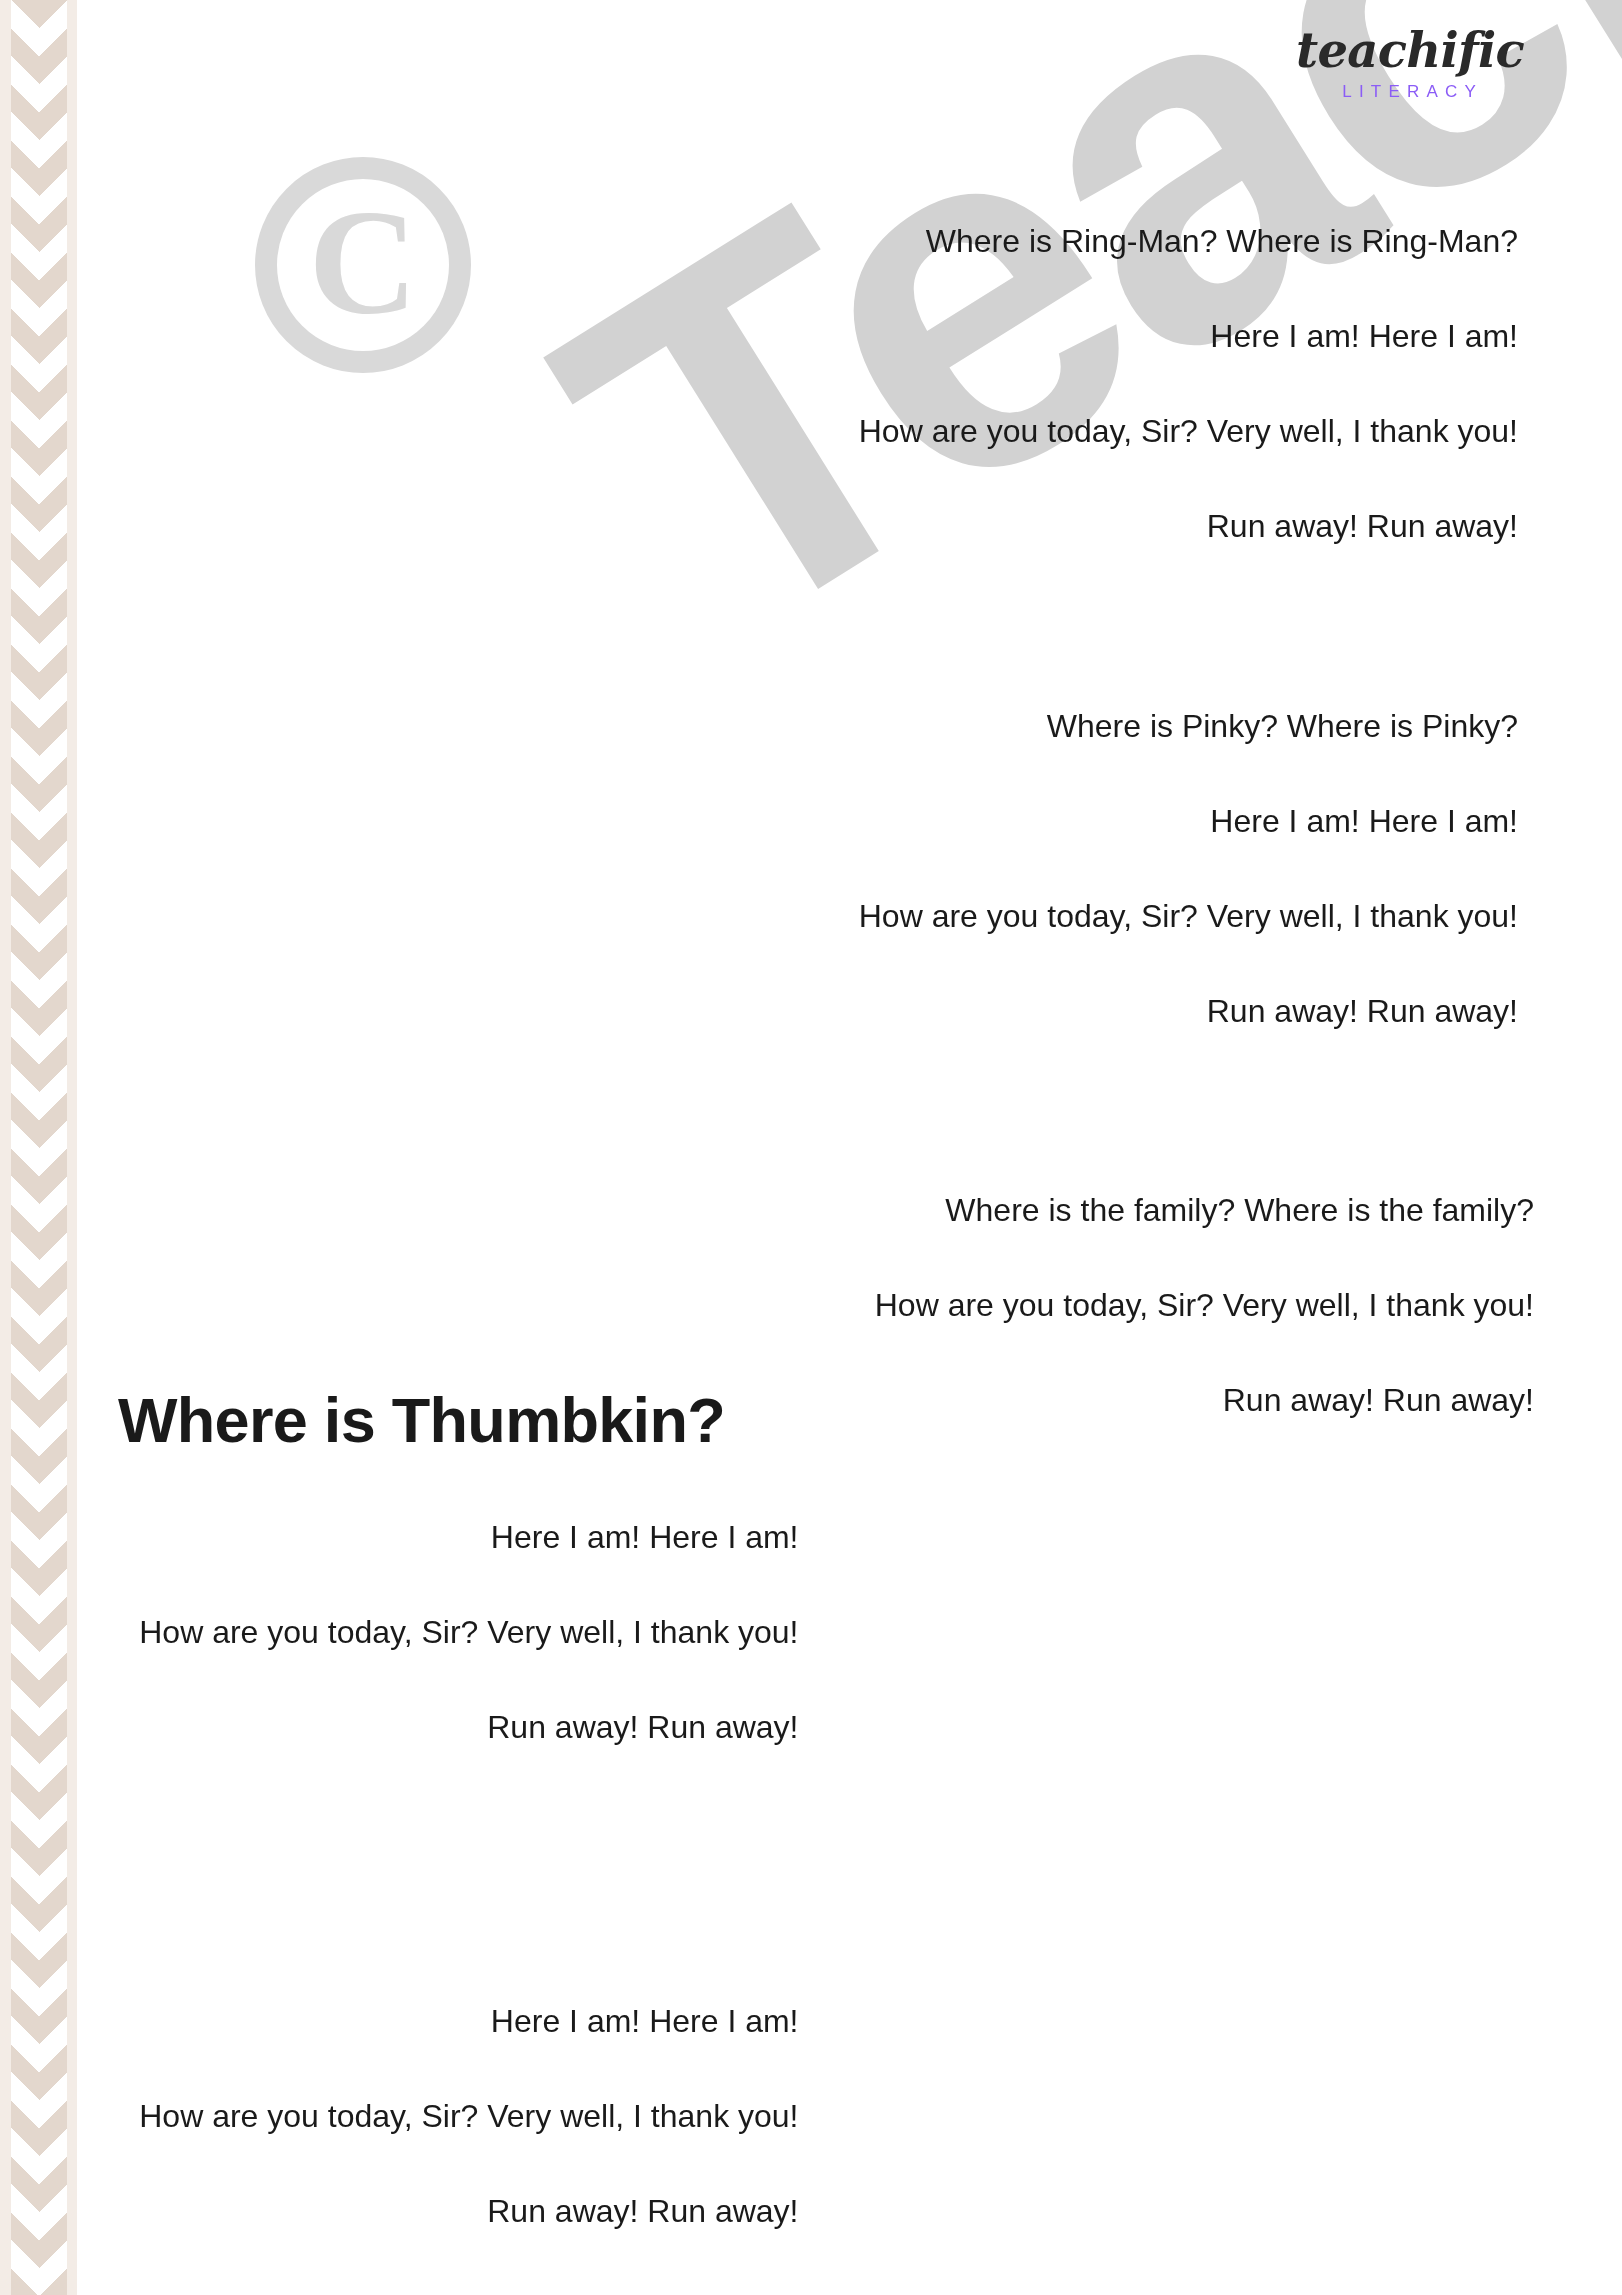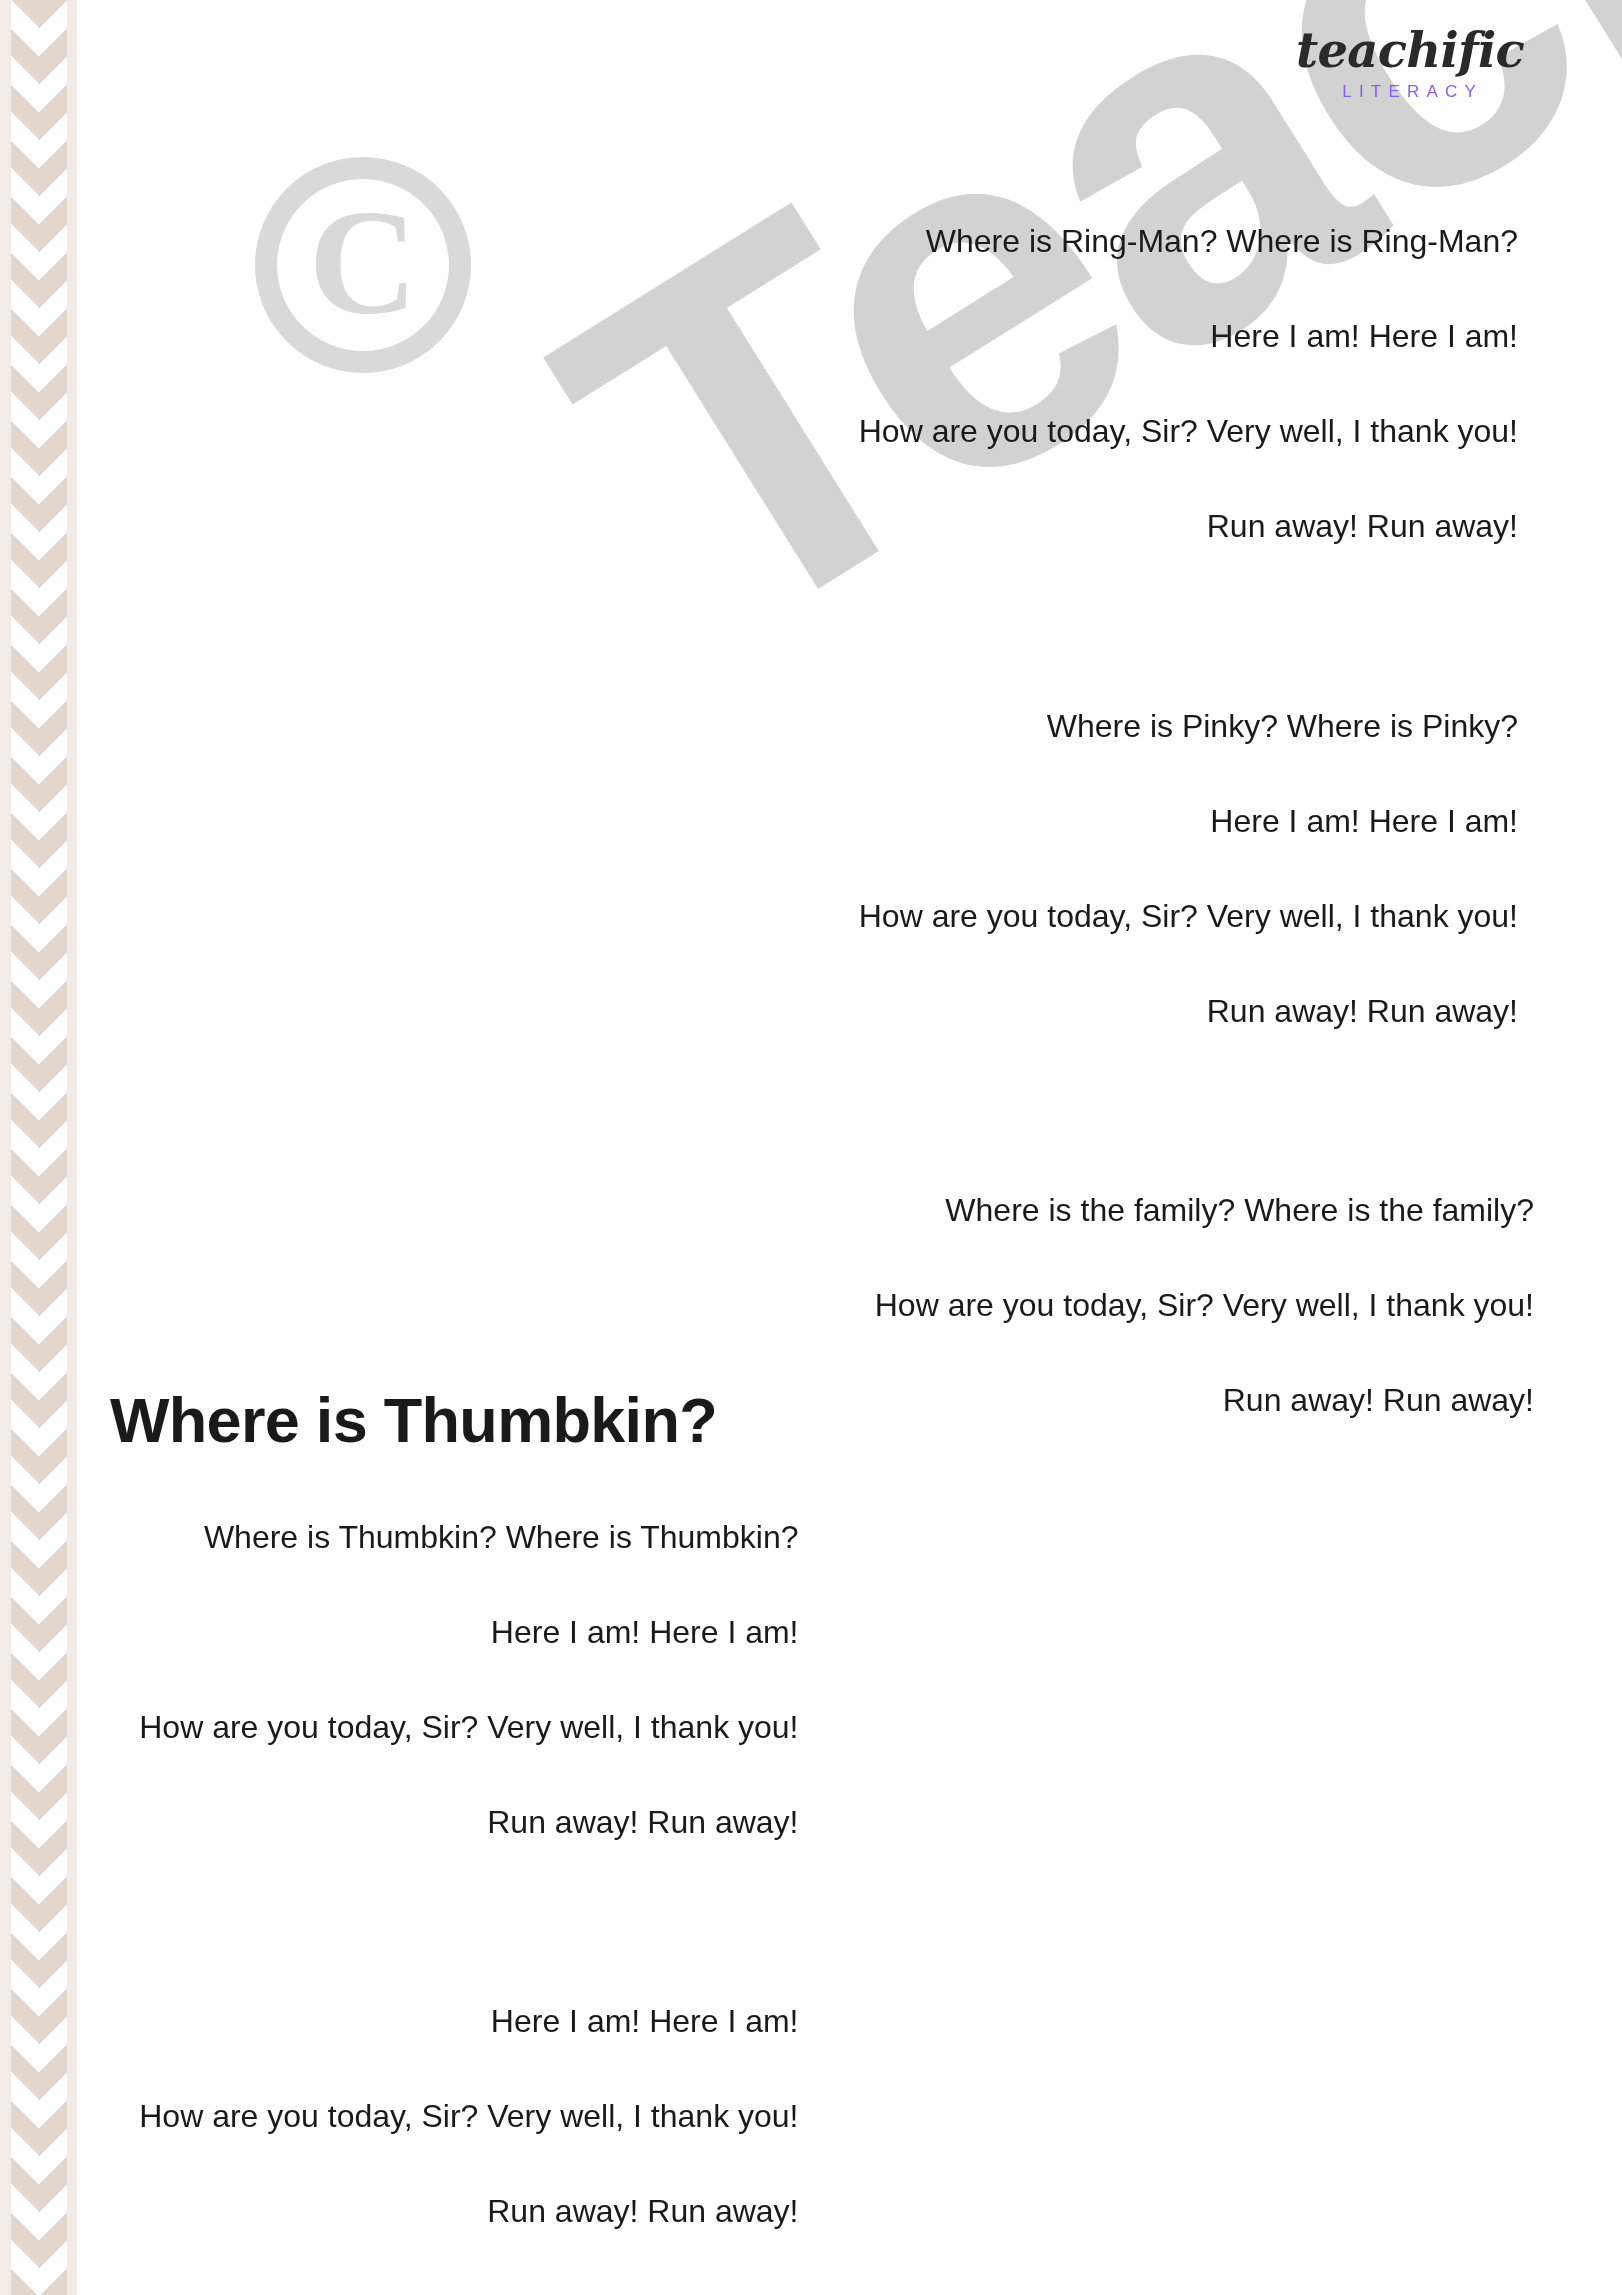--- a/index.html
+++ b/index.html
@@ -135,21 +135,21 @@
     position: absolute;
     left: 98px;
     top: 0;
     right: 0;
     height: 100%;
     z-index: 2;
   }
 
   .title {
     position: absolute;
-    left: 12px;
+    left: 20px;
     top: 1384px;
     font-size: 63px;
     font-weight: 700;
     color: #1a1a1a;
     letter-spacing: -0.7px;
     white-space: nowrap;
   }
 
   .column {
     position: absolute;
@@ -199,21 +199,20 @@
     <div class="logo-sub">LITERACY</div>
   </div>
 
   <div class="content">
 
     <div class="title">Where is Thumbkin?</div>
 
     <div class="column col-left">
 
       <div class="verse" style="top:1518px;">
-        <div class="line">Where is Thumbkin? Where is Thumbkin?</div>
         <div class="line">Here I am! Here I am!</div>
         <div class="line">How are you today, Sir? Very well, I thank you!</div>
         <div class="line">Run away! Run away!</div>
       </div>
 
       <div class="verse" style="top:2002px;">
         <div class="line">Here I am! Here I am!</div>
         <div class="line">How are you today, Sir? Very well, I thank you!</div>
         <div class="line">Run away! Run away!</div>
       </div>

